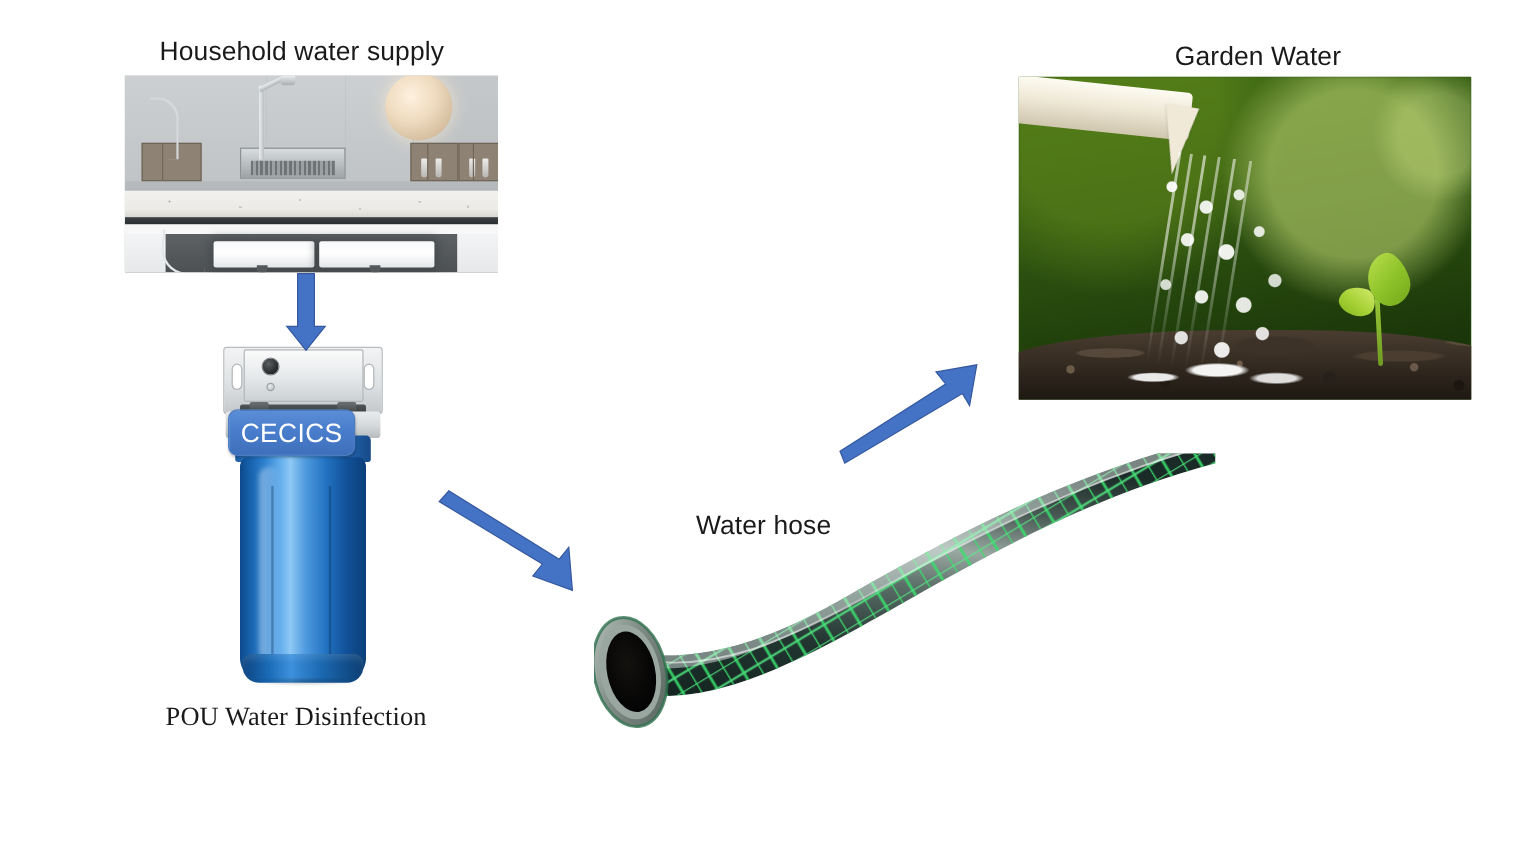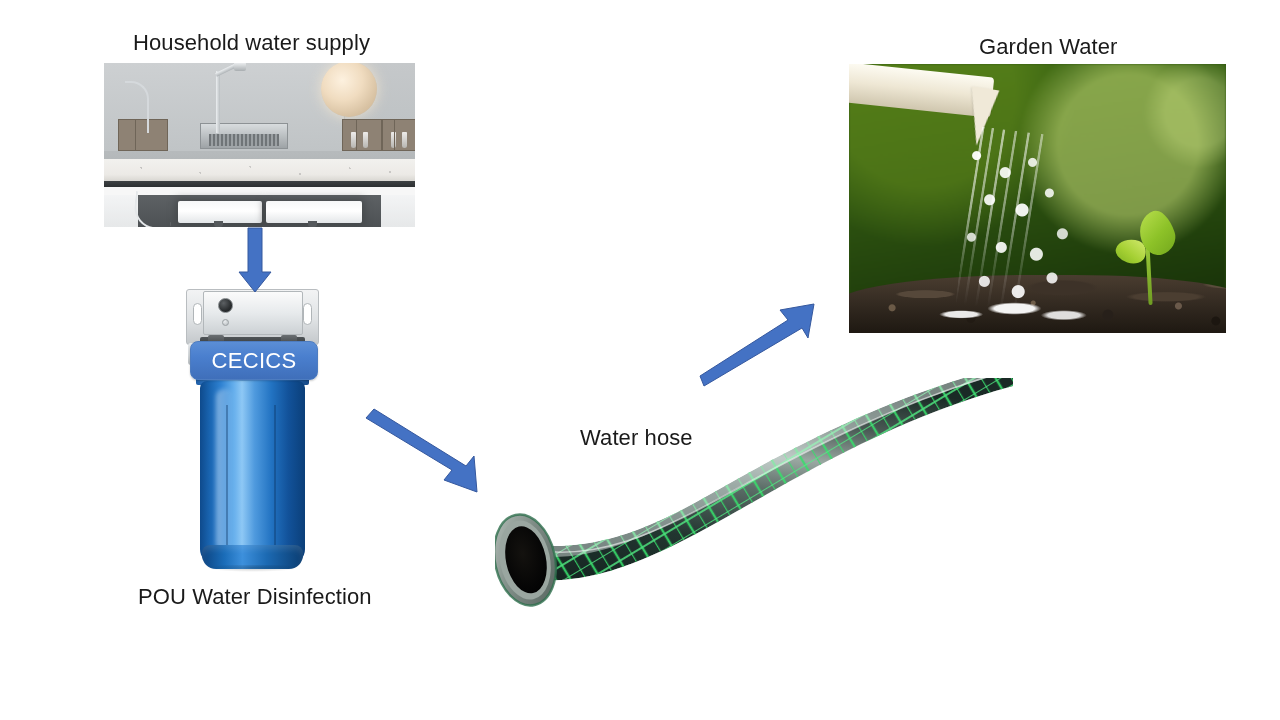--- a/index.html
+++ b/index.html
@@ -352,21 +352,21 @@
   }
   .f-shadow {
     position: absolute; left: 20px; top: 276px; width: 93px; height: 7px;
     background: radial-gradient(ellipse at 50% 40%, rgba(0,0,0,.22), rgba(0,0,0,0) 70%);
   }
 
   
   #cecics-badge {
     position: absolute;
     left: 190px; top: 341px;
-    width: 128px; height: 39px;
+    width: 106px; height: 39px;
     border-radius: 8px;
     background: linear-gradient(180deg,#5b8ed6 0%, #4a7fce 40%, #3f6fba 100%);
     border: 1px solid #4d7cc0;
     box-sizing: border-box;
     box-shadow: 0 1px 2px rgba(0,0,0,.22);
     display: flex;
     align-items: center;
     justify-content: center;
   }
   #cecics-badge .badge-text {
@@ -387,21 +387,21 @@
   
   .arrow-svg { position: absolute; overflow: visible; }
   #arrow-supply-to-filter { left: 228px; top: 226px; width: 54px; height: 68px; }
   #arrow-filter-to-hose   { left: 362px; top: 408px; width: 126px; height: 94px; }
   #arrow-hose-to-water    { left: 696px; top: 300px; width: 126px; height: 86px; }
 
   
   #label-household { left: 133px; top: 30px; }
   #label-clean     { left: 979px; top: 34px; }
   #label-garden    { left: 580px; top: 425px; }
-  #label-pou       { left: 138px; top: 584px; }
+  #label-pou       { left: 138px; top: 584px; font-family: Liberation Serif, serif; }
 </style>
 </head>
 <body>
 
 <div class="stage">
 
   <div class="label" id="label-household">Household water supply</div>
 
   <div class="label" id="label-clean">Garden Water</div>
 

